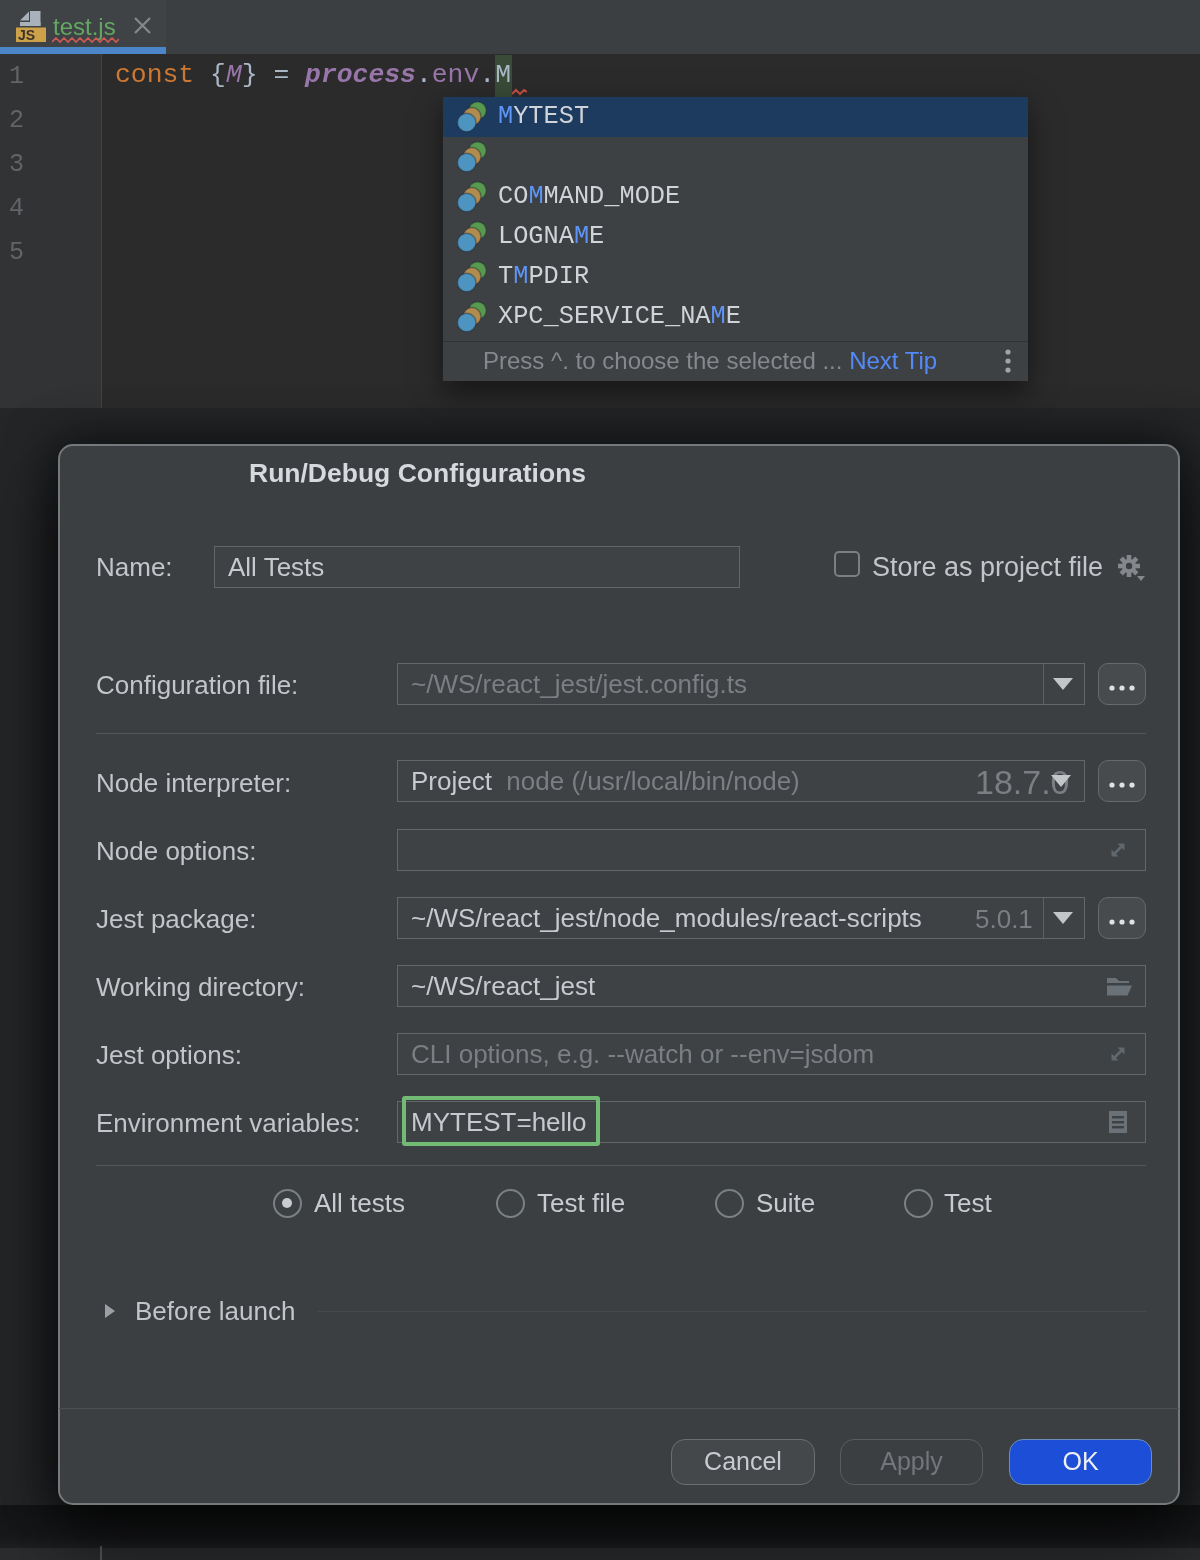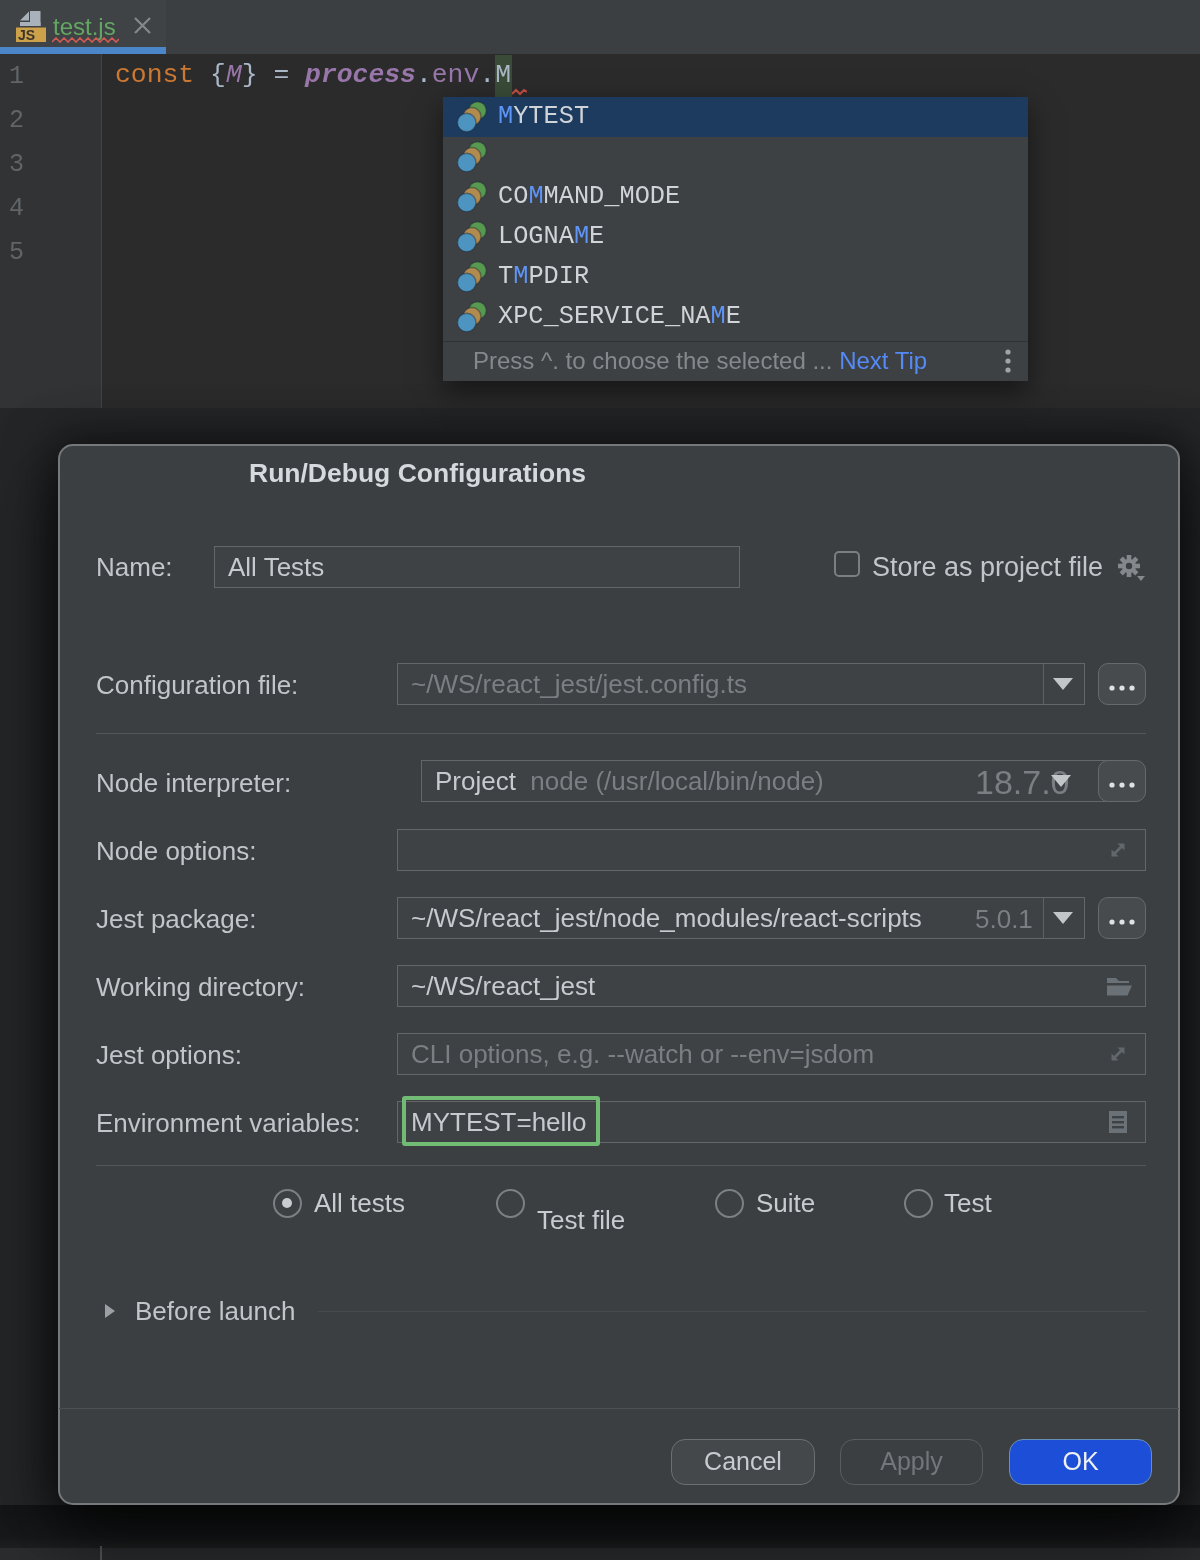--- a/index.html
+++ b/index.html
@@ -119,21 +119,21 @@
       <svg class="cicon" style="top:204px" viewBox="0 0 34 34">
           <circle cx="20.5" cy="9.5" r="8.8" fill="#57994e" stroke="rgba(30,40,55,0.45)" stroke-width="1.4"></circle>
           <circle cx="15" cy="15.5" r="9" fill="#b28b4e" stroke="rgba(30,40,55,0.45)" stroke-width="1.4"></circle>
           <circle cx="9.7" cy="21.5" r="9.3" fill="#4d94c0" stroke="rgba(30,40,55,0.45)" stroke-width="1.4"></circle>
         </svg>
       <div class="prow" style="top:0"><span class="hl">M</span>YTEST</div>
       <div class="prow" style="top:80px">CO<span class="hl">M</span>MAND_MODE</div>
       <div class="prow" style="top:120px">LOGNA<span class="hl">M</span>E</div>
       <div class="prow" style="top:160px">T<span class="hl">M</span>PDIR</div>
       <div class="prow" style="top:200px">XPC_SERVICE_NA<span class="hl">M</span>E</div>
-      <div id="phint"><span style="margin-left:30px">Press ^. to choose the selected ... </span><span style="color:#548af7">Next Tip</span></div>
+      <div id="phint"><span style="margin-left:40px">Press ^. to choose the selected ... </span><span style="color:#548af7">Next Tip</span></div>
 
       <svg class="abs" style="left:561px;top:250px" width="8" height="32" viewBox="0 0 8 32">
         <circle cx="4" cy="5" r="2.6" fill="#a0a4a8"></circle>
         <circle cx="4" cy="14" r="2.6" fill="#a0a4a8"></circle>
         <circle cx="4" cy="23" r="2.6" fill="#a0a4a8"></circle>
       </svg>
     </div>
   </div>
 
   <div class="abs" style="left:0;top:1505px;width:1200px;height:43px;background:linear-gradient(180deg,#141516 0%,#17181a 70%,#1d1f20 100%);"></div>
@@ -172,21 +172,21 @@
     <div class="abs" style="left:1043px;top:664px;width:1px;height:40px;background:#5d6164;"></div>
     <div class="arrow" style="left:1053px;top:678px;"></div>
     <div class="abs" style="left:1098px;top:663px;width:48px;height:42px;border:1px solid #666a6d;background:#474b4e;border-radius:10px;box-sizing:border-box;"></div>
       <svg class="abs" style="left:1107px;top:663px" width="30" height="42" viewBox="0 0 30 42">
         <circle cx="5" cy="25" r="2.6" fill="#dfe2e5"></circle>
         <circle cx="15" cy="25" r="2.6" fill="#dfe2e5"></circle>
         <circle cx="25" cy="25" r="2.6" fill="#dfe2e5"></circle>
       </svg>
 
     <div class="dlabel" style="top:768px">Node interpreter:</div>
-    <div class="field" style="left:397px;top:760px;width:688px;height:42px;line-height:40px;padding-left:13px;margin-left:24px;">Project<span class="gray">  node (/usr/local/bin/node)</span></div>
+    <div class="field" style="left:397px;top:760px;width:688px;height:42px;line-height:40px;padding-left:13px;">Project<span class="gray">  node (/usr/local/bin/node)</span></div>
     <div class="abs gray" style="left:975px;top:767px;font-size:34px;line-height:30px;">18.7.0</div>
     <div class="arrow" style="left:1051px;top:775px;"></div>
     <div class="abs" style="left:1098px;top:760px;width:48px;height:42px;border:1px solid #666a6d;background:#474b4e;border-radius:10px;box-sizing:border-box;"></div>
       <svg class="abs" style="left:1107px;top:760px" width="30" height="42" viewBox="0 0 30 42">
         <circle cx="5" cy="25" r="2.6" fill="#dfe2e5"></circle>
         <circle cx="15" cy="25" r="2.6" fill="#dfe2e5"></circle>
         <circle cx="25" cy="25" r="2.6" fill="#dfe2e5"></circle>
       </svg>
     <div class="dlabel" style="top:836px">Node options:</div>
     <div class="field" style="left:397px;top:829px;width:749px;height:42px;"></div>
@@ -232,21 +232,21 @@
       <rect x="4" y="16" width="12" height="2.4" fill="#3e4244"></rect>
     </svg>
     <div class="abs" style="left:402px;top:1096px;width:198px;height:50px;border:4px solid #72bb74;border-radius:3px;box-sizing:border-box;"></div>
 
     <div class="sep" style="left:96px;top:733px;width:1050px;"></div>
     <div class="sep" style="left:96px;top:1165px;width:1050px;"></div>
 
     <div class="radio on" style="left:273px;top:1189px;"></div>
     <div class="rlabel" style="left:314px;top:1188px;">All tests</div>
     <div class="radio" style="left:496px;top:1189px;"></div>
-    <div class="rlabel" style="left:537px;top:1188px;margin-top:17px;">Test file</div>
+    <div class="rlabel" style="left:537px;top:1188px;">Test file</div>
     <div class="radio" style="left:715px;top:1189px;"></div>
     <div class="rlabel" style="left:756px;top:1188px;">Suite</div>
     <div class="radio" style="left:904px;top:1189px;"></div>
     <div class="rlabel" style="left:944px;top:1188px;">Test</div>
 
     <svg class="abs" style="left:103px;top:1302px" width="14" height="18" viewBox="0 0 14 18">
       <path d="M2 2 L12 9 L2 16 Z" fill="#9ca0a4"></path>
     </svg>
     <div class="abs" style="left:135px;top:1296px;color:#c2c5c9;font-size:26px;line-height:30px;">Before launch</div>
     <div class="sep" style="left:318px;top:1311px;width:828px;background:#47494c;"></div>

